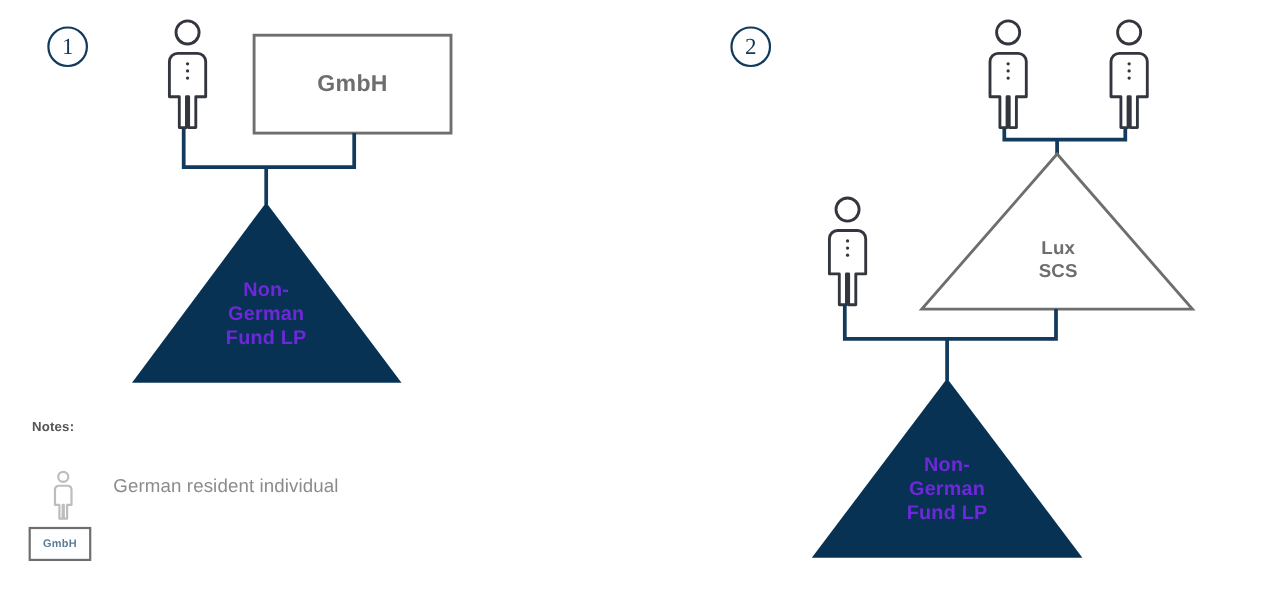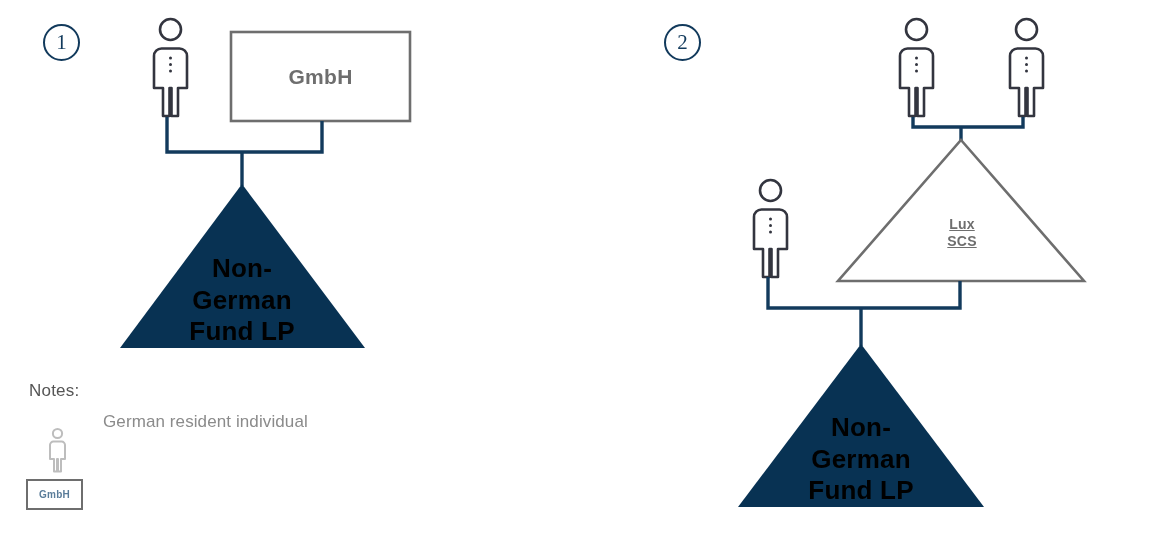--- a/index.html
+++ b/index.html
@@ -27,41 +27,40 @@
   }
   .node-label {
     position: absolute;
     text-align: center;
     font-weight: bold;
     line-height: 1.22;
     white-space: pre-line;
     pointer-events: none;
   }
   .tri-label {
-    color: #000000;
-    font-size: 26px;
+    color: #6d28d9;
+    font-size: 18px;
     letter-spacing: 0.2px;
   }
   .tri-label-outline {
     color: #6e6e6e;
-    font-size: 14px;
+    font-size: 17px;
     letter-spacing: 0.2px;
-    text-decoration: underline;
   }
   .box-label {
     color: #6e6e6e;
     font-size: 21px;
     letter-spacing: 0.3px;
   }
   .notes-title {
     position: absolute;
     left: 29px;
     top: 381px;
-    font-size: 17px;
-    font-weight: normal;
+    font-size: 12px;
+    font-weight: bold;
     color: #555555;
     letter-spacing: 0.2px;
   }
   .legend-row {
     position: absolute;
     display: flex;
     align-items: center;
   }
   .legend-text {
     font-size: 17px;
@@ -178,21 +177,21 @@
 
   <div class="node-label tri-label-outline" style="left:910px; top:216px; width:104px;">Lux
 SCS</div>
 
   <div class="node-label tri-label" style="left:781px; top:412px; width:160px;">Non-
 German
 Fund LP</div>
 
   <div class="notes-title">Notes:</div>
 
-  <div class="legend-row" style="left:103px; top:412px;">
+  <div class="legend-row" style="left:103px; top:432px;">
     <span class="legend-text">German resident individual</span>
   </div>
 
   <div class="legend-row" style="left:26px; top:479px;">
     <span class="legend-gmbh-box">
       <span class="legend-gmbh-text">GmbH</span>
     </span>
   </div>
 
 </div>

